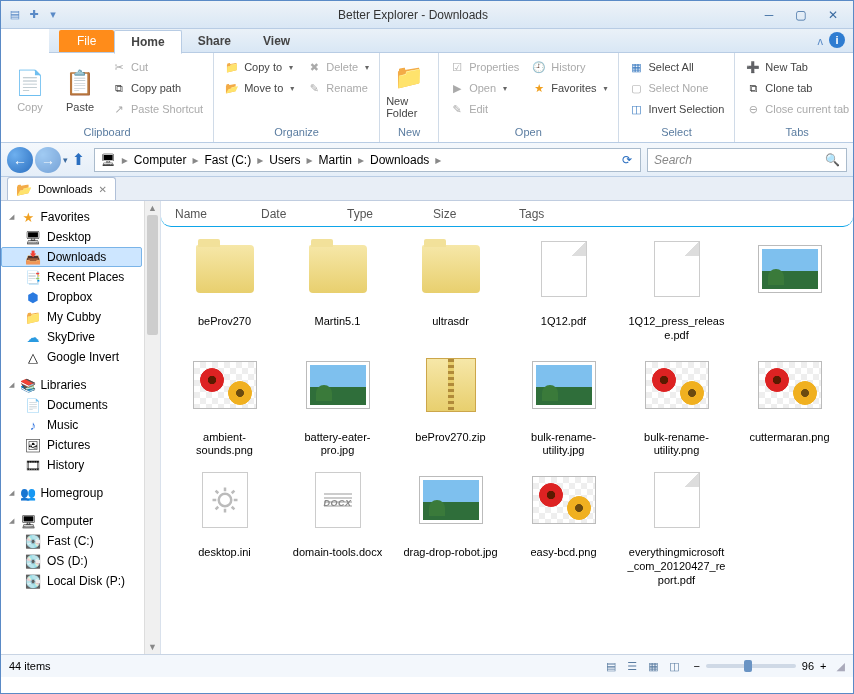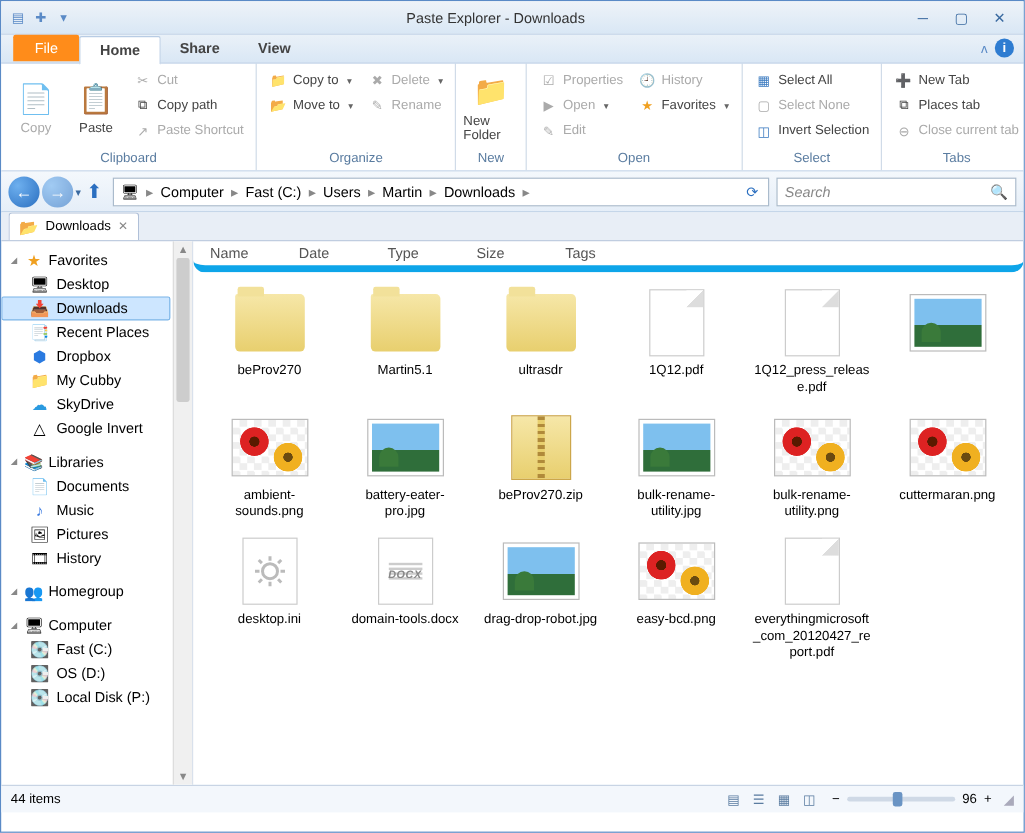--- a/index.html
+++ b/index.html
@@ -7,21 +7,21 @@
 
 
 .titlebar { height: 28px; background: linear-gradient(to bottom, #eef3f8, #d9e7f5); display: flex; align-items: center; border-bottom: 1px solid #b8cce4; font-size: 12px; }
 .titlebar .qat { display: flex; gap: 3px; padding: 0 6px; }
 .titlebar .qat span { width: 16px; height: 16px; display: inline-flex; align-items: center; justify-content: center; color: #5a8ac6; font-size: 11px; }
 .titlebar .title { flex: 1; text-align: center; color: #333; }
 .titlebar .winbtns { display: flex; gap: 12px; padding-right: 10px; }
 .titlebar .winbtns span { width: 20px; height: 14px; display:inline-flex; align-items:center; justify-content:center; color:#3a6aa0; }
 
 
-.ribbon-tabs { height: 24px; background: linear-gradient(to bottom,#eaf1f8,#d9e7f5); display: flex; align-items: flex-start; padding-left: 10px; font-size: 12px; border-bottom:1px solid #b8cce4; position:relative;}
+.ribbon-tabs { height: 24px; background: linear-gradient(to bottom,#eaf1f8,#d9e7f5); display: flex; align-items: center; padding-left: 10px; font-size: 12px; border-bottom:1px solid #b8cce4; position:relative;margin-left:48px;}
 .ribbon-tabs .filetab { background: #ff8c1a; color:#fff; padding: 4px 18px; border-radius: 2px 2px 0 0; cursor:pointer; }
 .ribbon-tabs .tab { padding: 4px 16px; color:#444; cursor:pointer;font-weight:bold; }
 .ribbon-tabs .tab.active { background:#fff; border:1px solid #b8cce4; border-bottom:1px solid #fff; border-radius:2px 2px 0 0; position:relative; top:1px; }
 .ribbon-tabs .collapse { position:absolute; right:30px; top:6px; color:#5a8ac6; font-size:11px;}
 .ribbon-tabs .help { position:absolute; right:8px; top:3px; width:16px;height:16px;border-radius:50%; background:#2e7cd1;color:#fff;display:flex;align-items:center;justify-content:center;font-size:11px;font-weight:bold;}
 
 .ribbon { height: 90px; background:#fff; border-bottom:1px solid #b8cce4; display:flex; font-size:11px; }
 .ribbon .group { border-right:1px solid #d0dbe8; display:flex; flex-direction:column; padding:2px 6px; }
 .ribbon .group-body { flex:1; display:flex; align-items:flex-start; gap:4px; padding-top:2px;}
 .ribbon .group-label { text-align:center; color:#5a7ca0; padding-bottom:2px; font-size:11px;}
@@ -59,26 +59,26 @@
 .scrollbar-fake .thumb { position:absolute; left:2px; right:2px; top:14px; height:120px; background:#cdcdcd; border-radius:2px;}
 .scrollbar-fake .arr { position:absolute; left:0;right:0;height:14px;display:flex;align-items:center;justify-content:center;color:#888;font-size:9px;}
 .tree-group { margin-bottom:8px; padding-right:18px;}
 .tree-head { display:flex;align-items:center;gap:4px;padding:2px 8px;cursor:pointer; }
 .tree-head::before { content:"◢"; font-size:7px; color:#888; margin-right:2px;}
 .tree-item { display:flex;align-items:center;gap:6px;padding:2px 6px 2px 24px;cursor:pointer; }
 .tree-item.selected { background:#cde6ff; border:1px solid #7ab4e8; border-radius:2px; padding:1px 5px 1px 23px;}
 .ic16 { width:16px;height:16px;display:inline-flex;align-items:center;justify-content:center;font-size:13px;}
 
 .content { flex:1; display:flex;flex-direction:column; overflow:hidden;}
-.columns { height:26px; display:flex; align-items:center; font-size:12px; color:#555; padding-left:14px; border-bottom:6px solid #0ea5e9;border-radius:10px;}
+.columns { height:26px; display:flex; align-items:center; font-size:12px; color:#555; padding-left:14px; gap:12px; border-bottom:1px solid #0ea5e9;border-radius:10px;}
 .columns span { width:74px; cursor:pointer;}
 .grid { flex:1; overflow-y:auto; padding:10px; display:grid; grid-template-columns:repeat(6,1fr); gap:8px 6px; align-content:start;}
 .item { display:flex; flex-direction:column; align-items:center; text-align:center; font-size:11px; cursor:pointer; padding:2px;}
 .item .thumb { width:72px; height:60px; display:flex;align-items:center;justify-content:center; margin-bottom:4px;}
-.item .label { width:98px; line-height:1.25; word-break:break-word;}
+.item .label { width:98px; line-height:1.25; word-break:break-word;margin-top:12px;}
 
 
 .folder-ic { width:58px;height:48px;background:linear-gradient(to bottom,#f6e7a8,#e8cf6e);border-radius:2px 4px 4px 4px; position:relative;}
 .folder-ic::before{content:"";position:absolute;top:-6px;left:2px;width:22px;height:8px;background:#f2e19a;border-radius:2px 2px 0 0;}
 .file-ic { width:46px;height:56px;background:#fff;border:1px solid #ccc; position:relative;}
 .file-ic .fold { position:absolute;top:0;right:0;width:14px;height:14px;background:linear-gradient(135deg,#fff 49%,#ddd 50%);}
 .zip-ic { width:50px;height:54px;background:linear-gradient(to bottom,#f6e7a8,#e8cf6e);border:1px solid #cca64a;position:relative;}
 .zip-ic::after{content:"";position:absolute;left:50%;top:0;bottom:0;width:6px;margin-left:-3px;background:repeating-linear-gradient(#b08a3a 0 3px,#e8cf6e 3px 6px);}
 .photo-ic { width:64px;height:48px;background:#fff;border:1px solid #bbb;padding:3px;}
 .photo-inner { width:100%;height:100%;background:linear-gradient(to bottom,#7ec0ee 55%,#2f6e3a 55%);position:relative;overflow:hidden;}
@@ -105,21 +105,21 @@
 </style>
 </head>
 <body>
 
 <div class="titlebar">
   <div class="qat">
     <span>▤</span>
     <span>✚</span>
     <span>▾</span>
   </div>
-  <div class="title">Paste Explorer - Downloads</div>
+  <div class="title">Better Explorer - Downloads</div>
   <div class="winbtns">
     <span>─</span>
     <span>▢</span>
     <span>✕</span>
   </div>
 </div>
 
 <div class="ribbon-tabs">
   <div class="filetab">File</div>
   <div class="tab active">Home</div>
@@ -246,21 +246,21 @@
 
   <div class="group" style="border-right:none;">
     <div class="group-body">
       <div class="smallcol">
         <div class="smallbtn">
             <span class="ic" style="color:#4a9a4a;">➕</span>
             <span>New Tab</span>
           </div>
         <div class="smallbtn">
             <span class="ic">⧉</span>
-            <span>Places tab</span>
+            <span>Clone tab</span>
           </div>
         <div class="smallbtn disabled">
             <span class="ic">⊖</span>
             <span>Close current tab</span>
           </div>
       </div>
     </div>
     <div class="group-label">Tabs</div>
   </div>
 </div>

